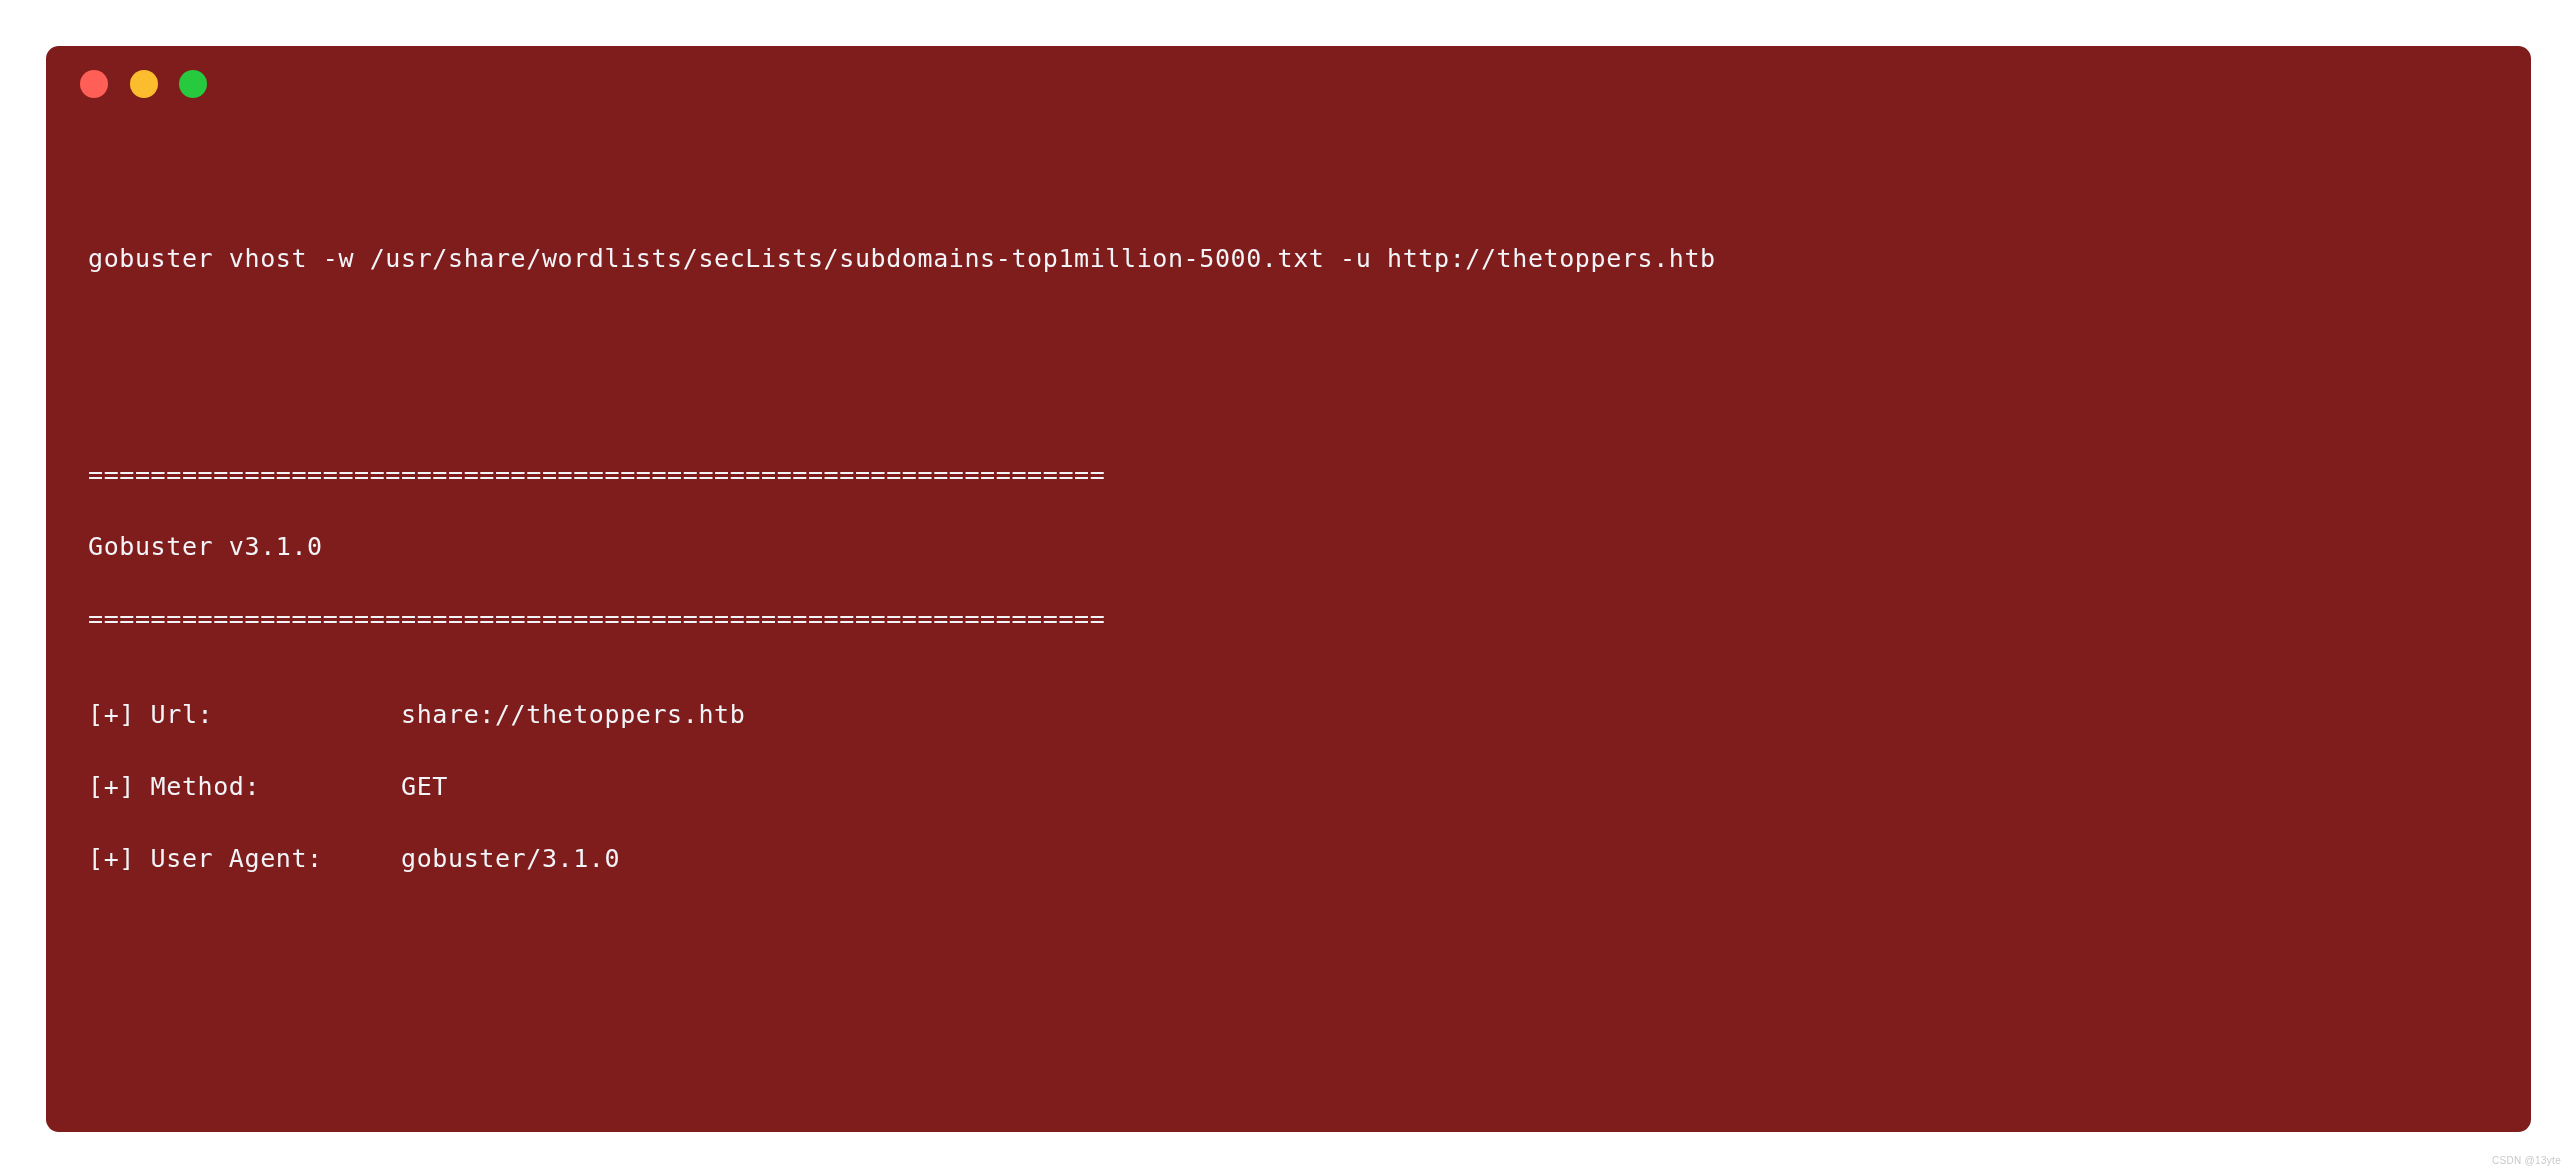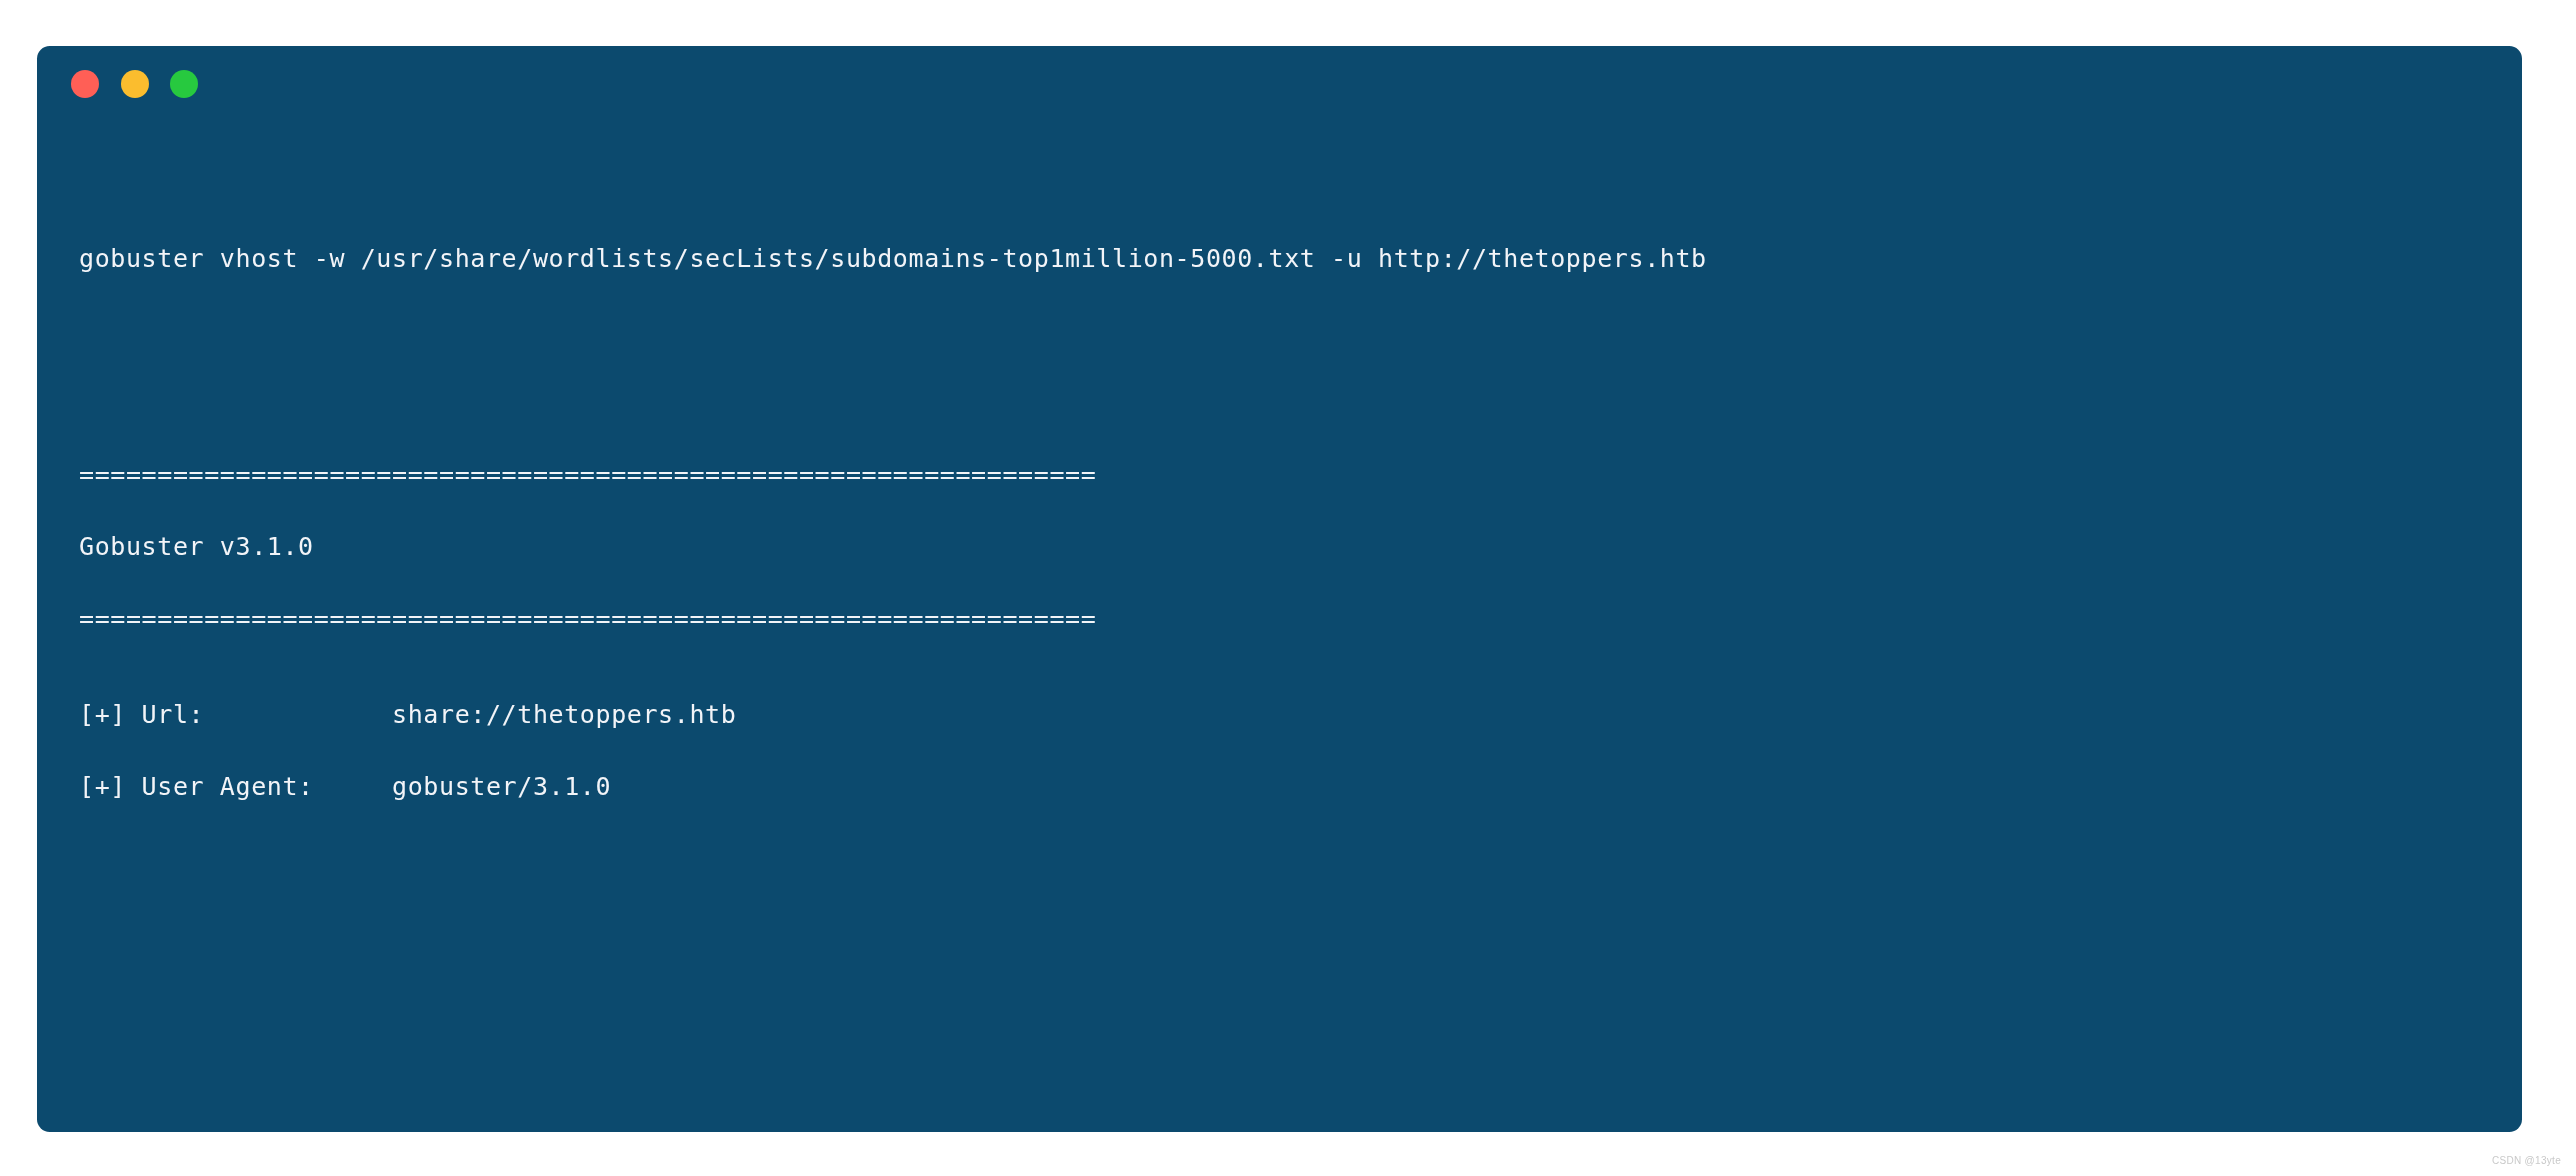--- a/index.html
+++ b/index.html
@@ -11,25 +11,25 @@
     height: 1176px;
     overflow: hidden;
   }
   body {
     font-family: "DejaVu Sans Mono", monospace;
     position: relative;
   }
 
   #terminal-window {
     position: absolute;
-    left: 37px;
+    left: 46px;
     top: 46px;
     width: 2485px;
     height: 1086px;
-    background: #0c4a6e;
+    background: #7f1d1d;
     border-radius: 12.7px;
     box-sizing: border-box;
     overflow: hidden;
   }
 
   #titlebar {
     position: absolute;
     left: 0;
     top: 0;
     width: 100%;
@@ -106,20 +106,21 @@
     <div id="cmd-block">
       <span class="term-line cmd-line">gobuster vhost -w /usr/share/wordlists/secLists/subdomains-top1million-5000.txt -u http://thetoppers.htb</span>
     </div>
 
     <div id="banner-block">
       <span class="term-line">=================================================================</span>
       <span class="term-line">Gobuster v3.1.0</span>
       <span class="term-line">=================================================================</span>
 
       <span class="term-line">[+] Url:            share://thetoppers.htb</span>
+      <span class="term-line">[+] Method:         GET</span>
       <span class="term-line">[+] User Agent:     gobuster/3.1.0</span>
       
 
       
       
       
 
       
 
       

